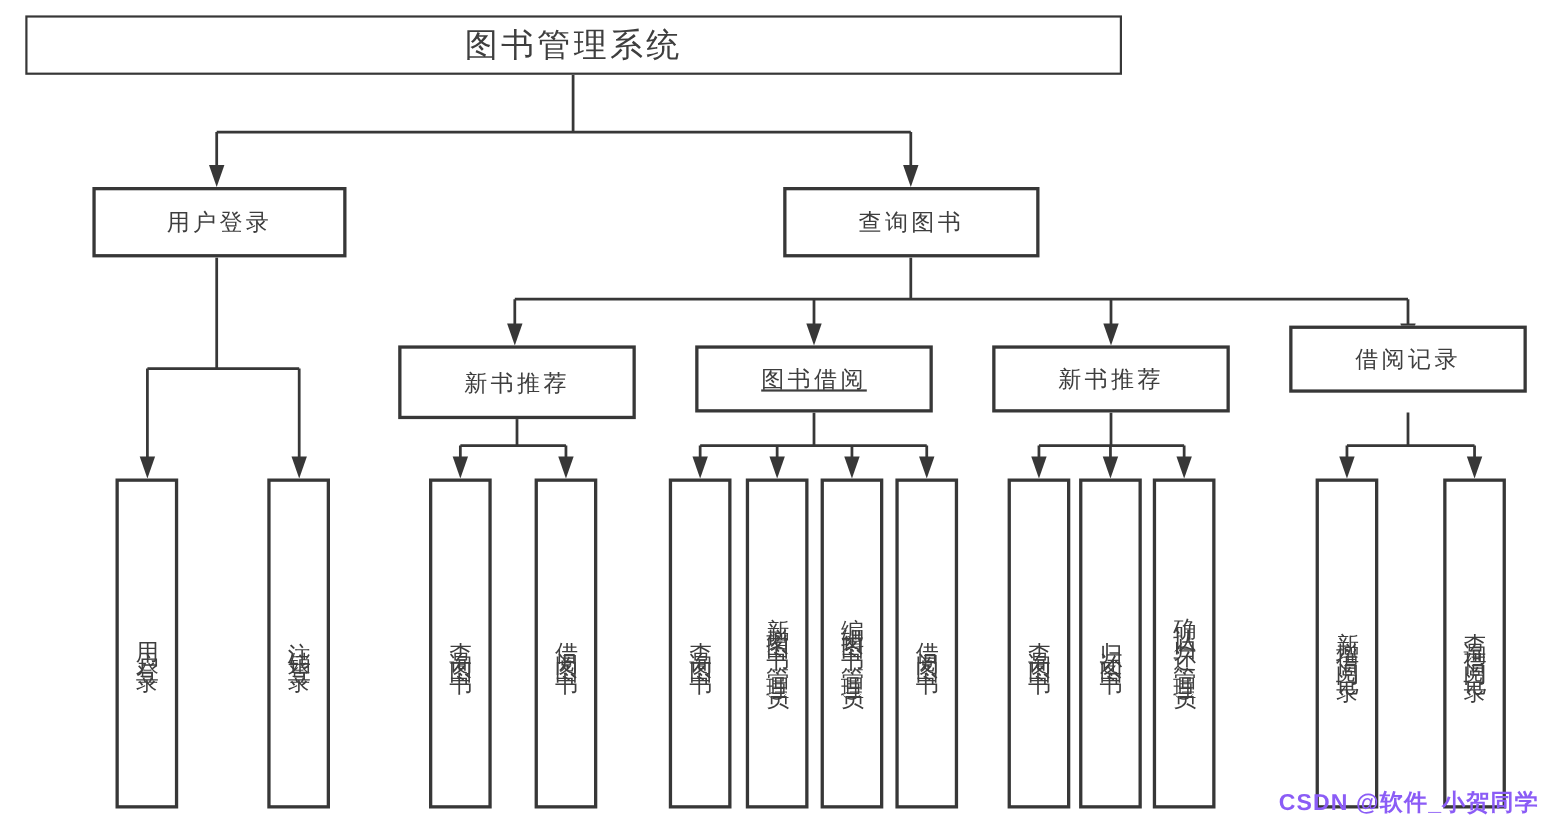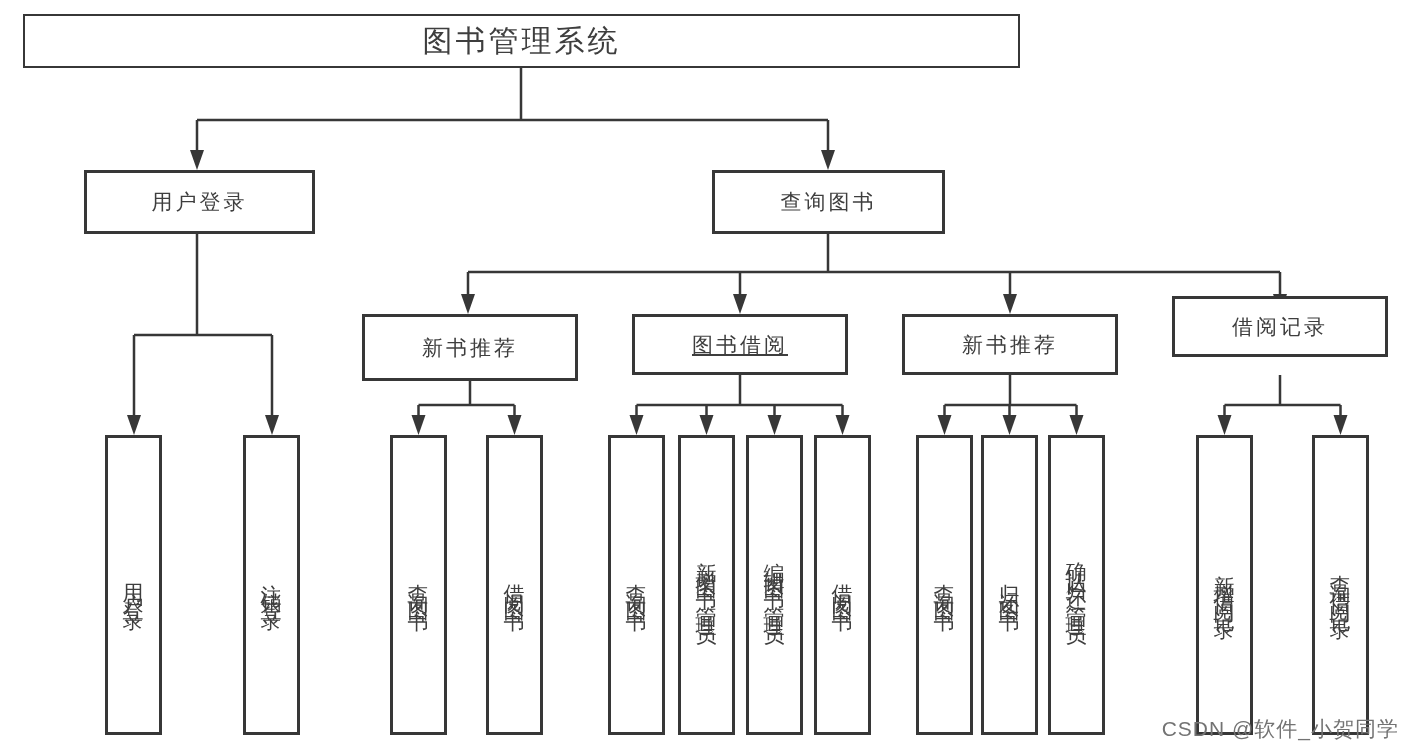--- a/index.html
+++ b/index.html
@@ -71,23 +71,24 @@
     line-height: 1;
     color: #3e3e3e;
     white-space: nowrap;
   }
   .watermark {
     position: absolute;
     right: 6px;
     bottom: 4px;
     font-size: 21px;
     letter-spacing: 1px;
-    color: #737373;
+    color: #8b5cf6;
     z-index: 3;
     white-space: nowrap;
+    font-weight: bold;
   }
 </style>
 </head>
 <body>
 
 <div class="canvas">
 
   <svg class="connectors" viewBox="0 0 1405 747" xmlns="http://www.w3.org/2000/svg">
 
     <path d="M521 68 V120 M197 120 H828 M197 120 V152 M828 120 V152" fill="none" stroke="#373737" stroke-width="2.5"></path>

